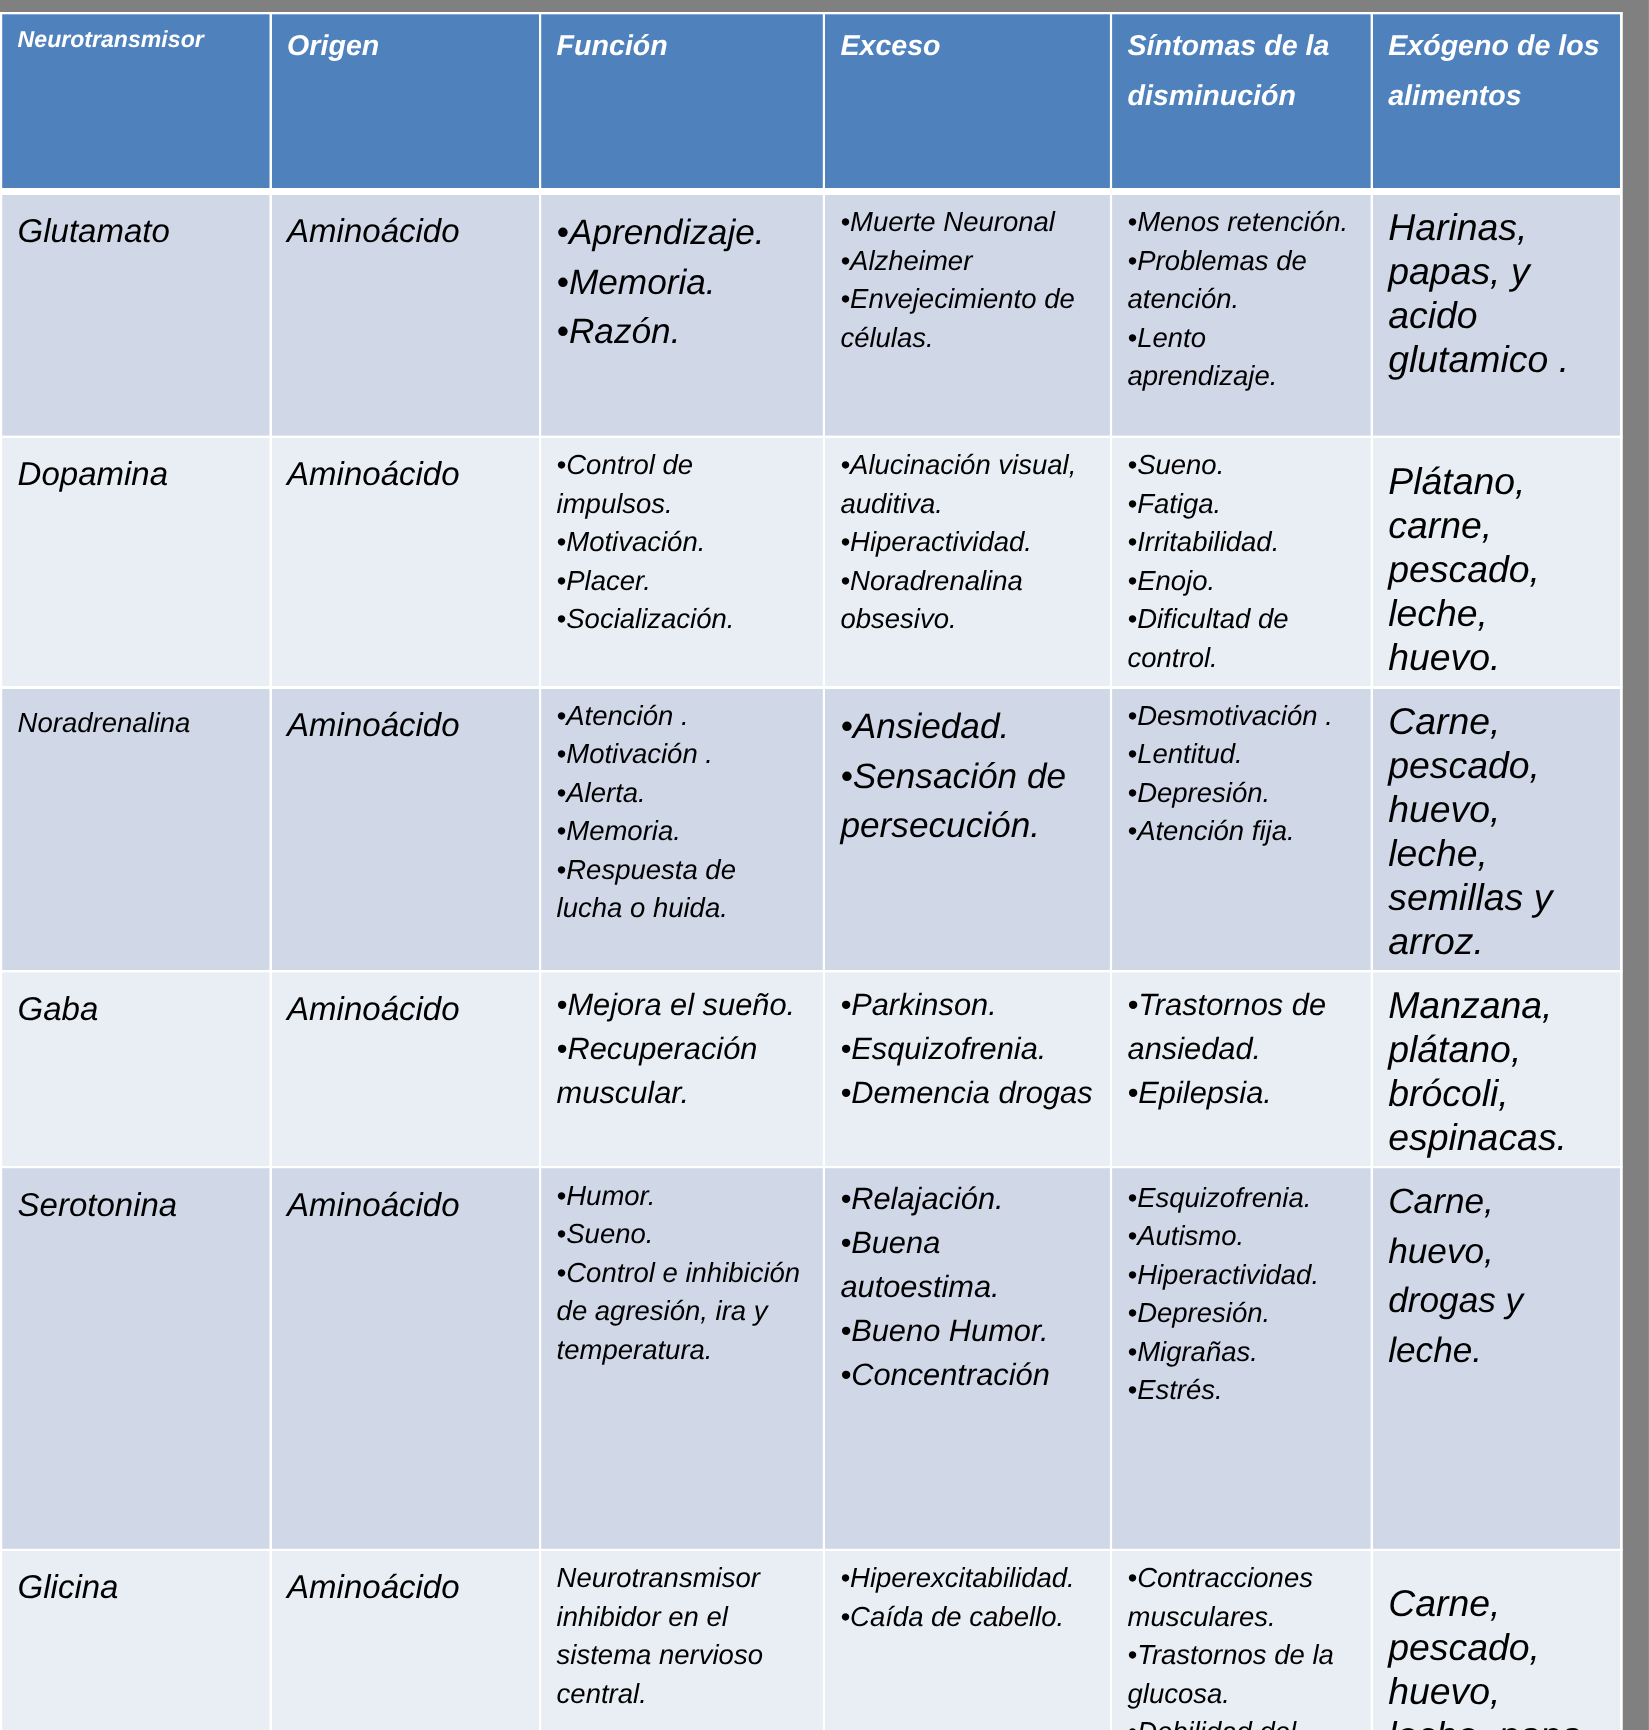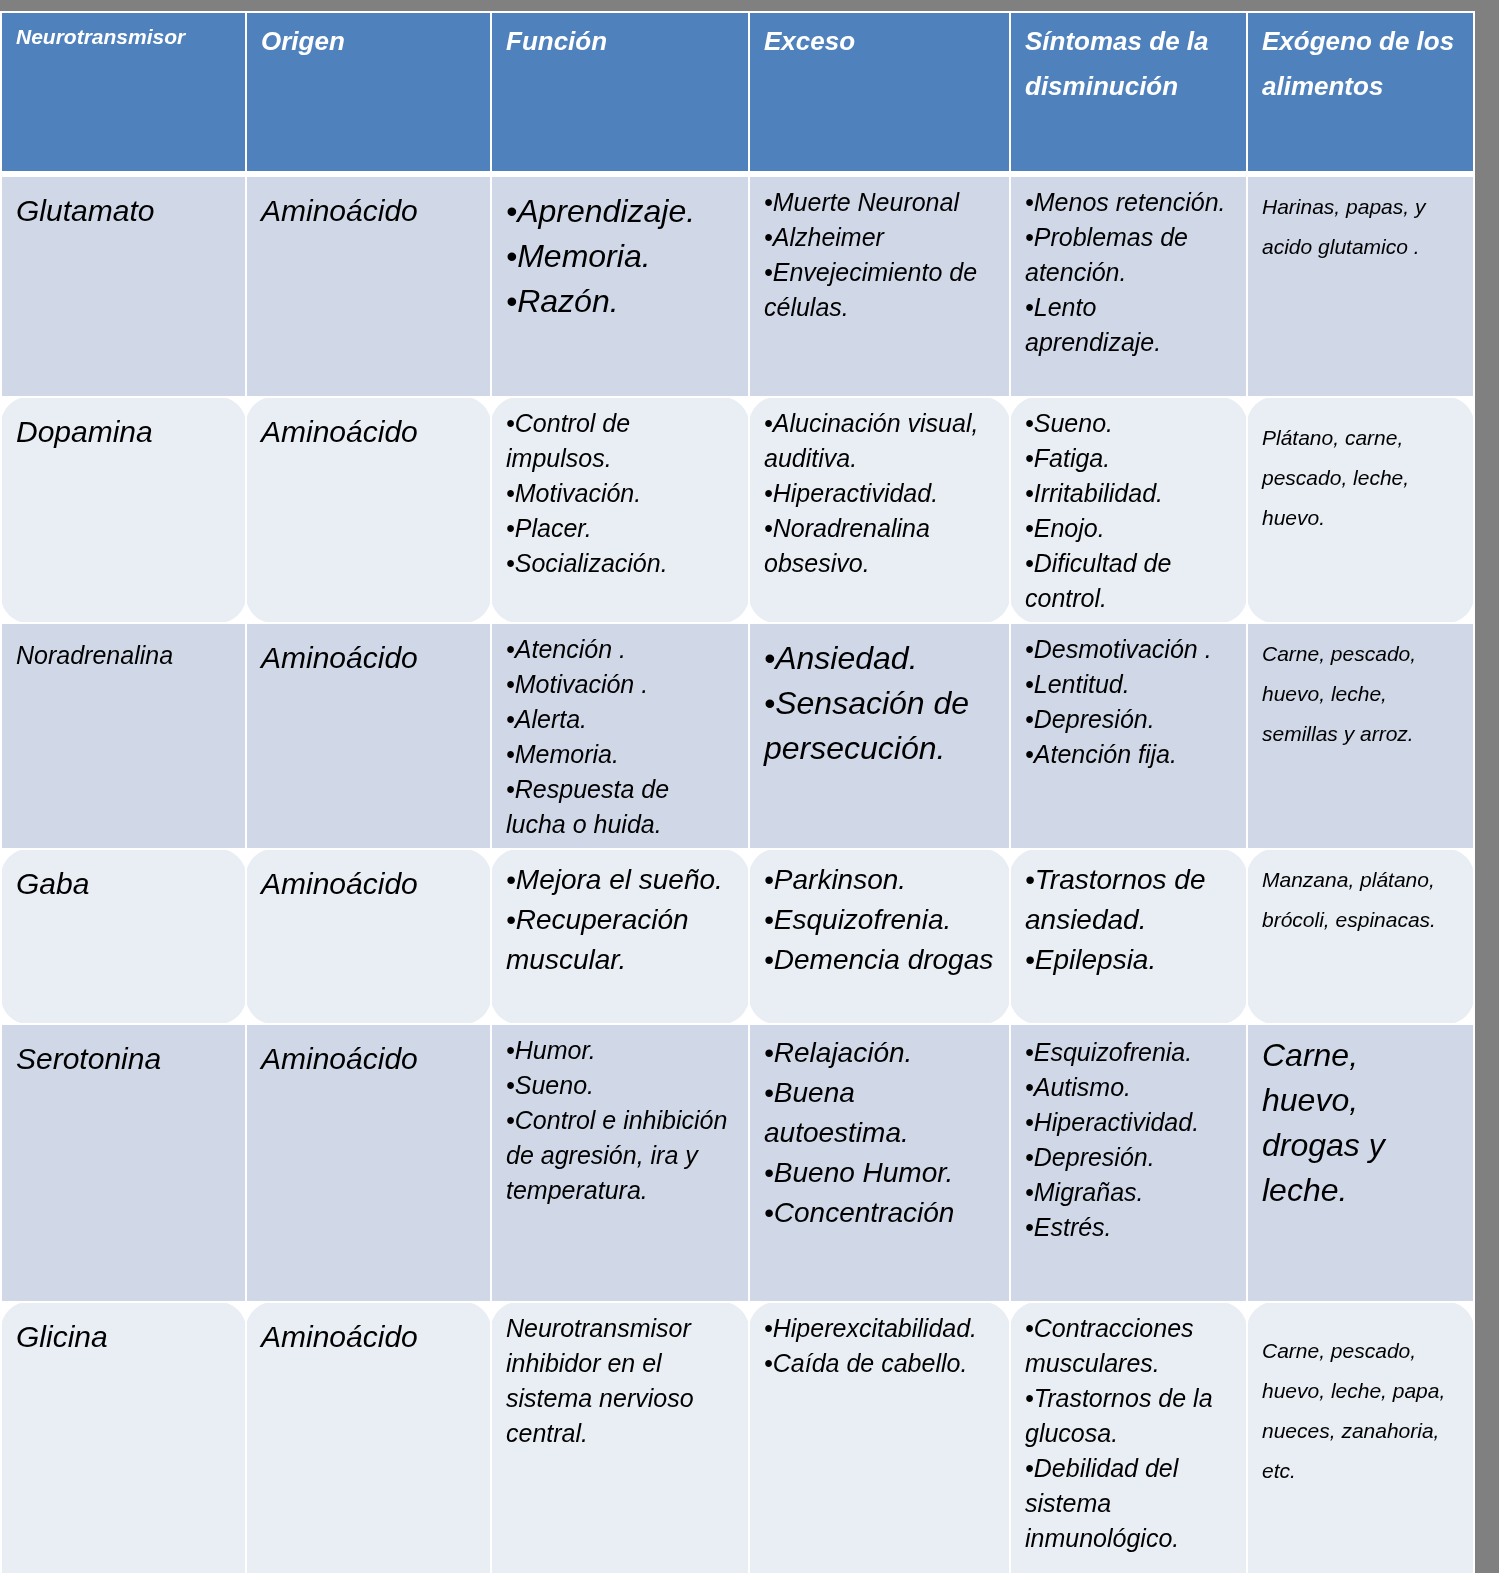--- a/index.html
+++ b/index.html
@@ -31,32 +31,32 @@
     background:#4f81bd;
     color:#ffffff;
     font-weight:bold;
     font-size:26px;
     line-height:45px;
     padding-top:6px;
     border-bottom:6px solid #ffffff;
   }
   #table th.small { font-size:21px; line-height:36px; padding-top:6px; }
   tr.odd td { background:#d0d8e8; }
-  tr.even td { background:#e9edf4;border-radius:27px; }
+  tr.even td { background:#e9edf4; }
   .name { font-size:30px; line-height:40px; padding-top:14px !important; }
   .name.small { font-size:25px; line-height:34px; }
   .origin { font-size:30px; line-height:40px; padding-top:14px !important; }
   ul.list { list-style:none; margin:0; padding:0; }
   ul.list li { margin:0; padding:0; }
   .s25 { font-size:25px; line-height:40px; }
   .s28 { font-size:28px; line-height:40px; }
   .s32 { font-size:32px; line-height:45px; }
   .bul::before { content:"\2022"; }
   .bul-sp::before { content:"\2022 "; white-space:pre; }
-  .food { font-size:21px; line-height:40px; }
+  .food { font-size:34px; line-height:40px; }
   .food.big { font-size:32px; line-height:45px; }
 </style>
 </head>
 <body>
 
 <table id="table">
   <colgroup>
     <col style="width:245px">
     <col style="width:245px">
     <col style="width:258px">
@@ -180,21 +180,21 @@
       </td>
       <td style="padding-top:10px">
         <ul class="list s28">
           <li class="bul">Trastornos de ansiedad.</li>
           <li class="bul">Epilepsia.</li>
         </ul>
       </td>
       <td class="food" style="padding-top:10px">Manzana, plátano, brócoli, espinacas.</td>
     </tr>
 
-    <tr class="odd" style="height:278px">
+    <tr class="odd" style="height:348px">
       <td class="name">Serotonina</td>
       <td class="origin">Aminoácido</td>
       <td style="padding-top:8px">
         <ul class="list s25" style="line-height:35px">
           <li class="bul">Humor.</li>
           <li class="bul">Sueno.</li>
           <li class="bul">Control e inhibición de agresión, ira y temperatura.</li>
         </ul>
       </td>
       <td style="padding-top:8px">

